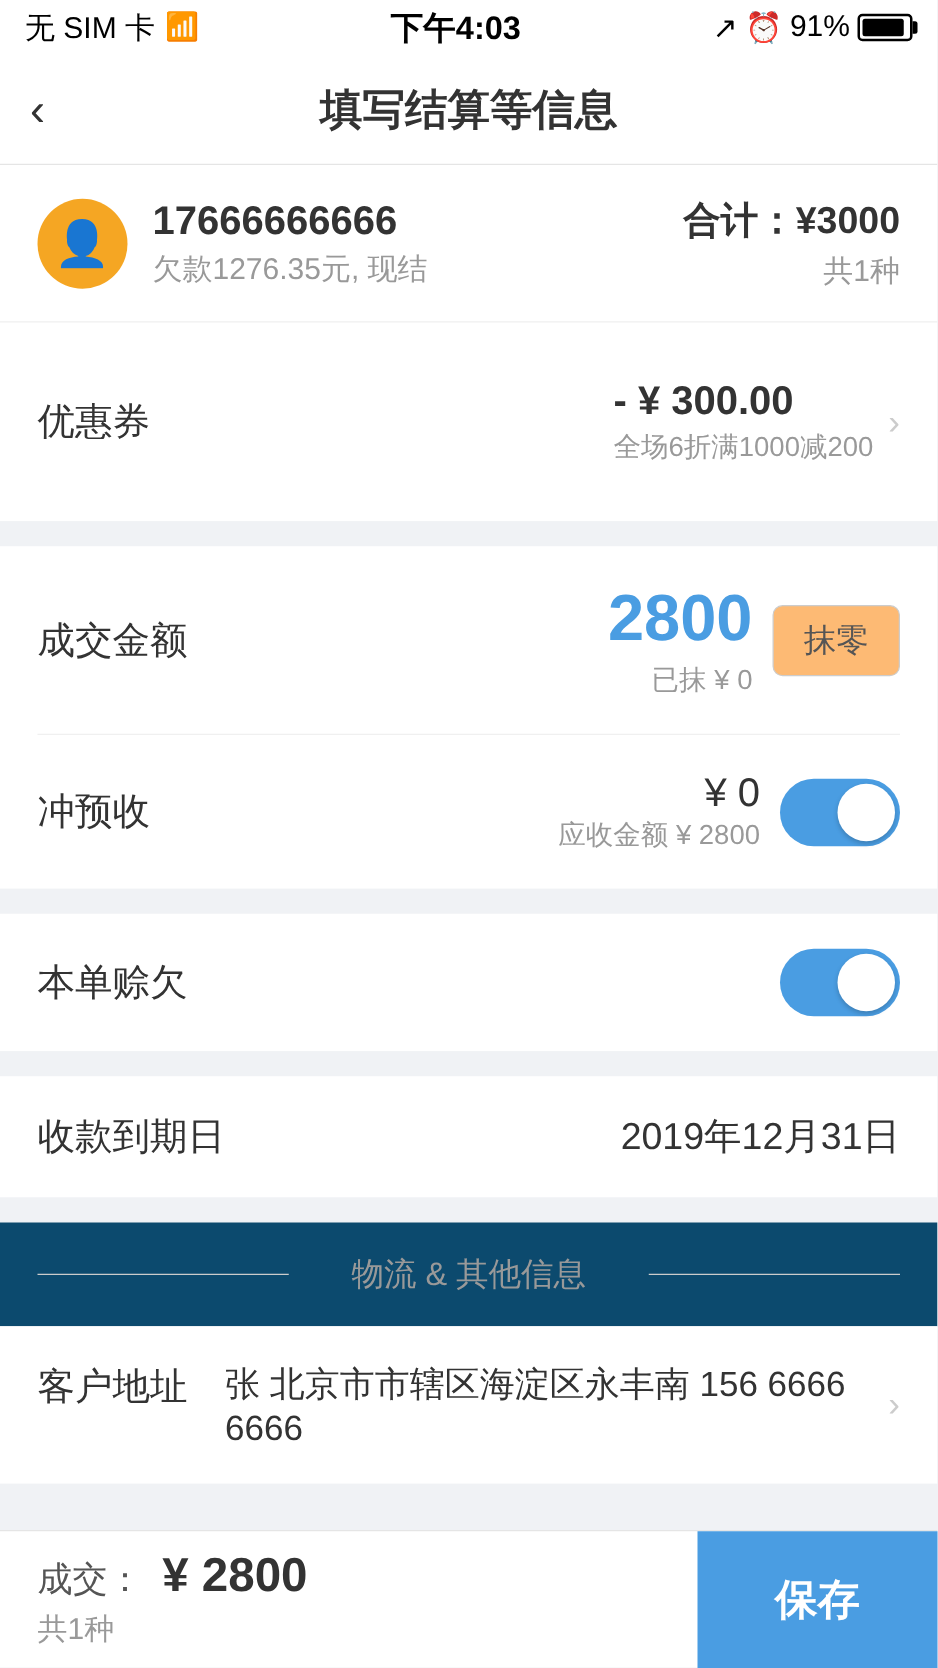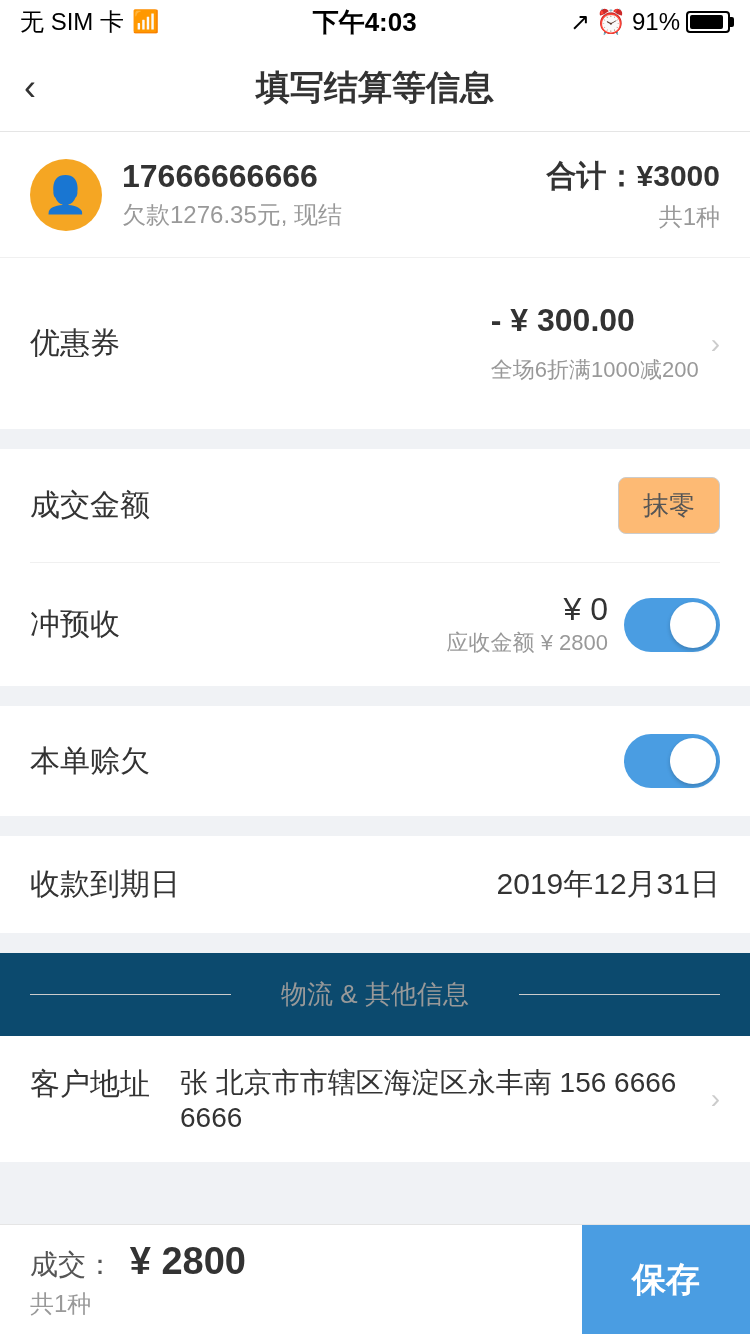--- a/index.html
+++ b/index.html
@@ -99,21 +99,21 @@
       padding: 44px 30px;
       display: flex;
       align-items: center;
       justify-content: space-between;
       margin-top: 0;
       border-top: 1px solid #f0f0f0;
     }
     .coupon-label { font-size: 30px; color: #333; }
     .coupon-right { display: flex; align-items: center; gap: 12px; }
     .coupon-discount { font-size: 32px; font-weight: 600; color: #333; }
-    .coupon-desc { font-size: 22px; color: #999; text-align: right; margin-top: 16px; }
+    .coupon-desc { font-size: 22px; color: #999; text-align: right; margin-top: 4px; }
     .chevron-right { font-size: 28px; color: #ccc; }
 
     
     .separator {
       height: 20px;
       background: #f0f2f5;
     }
 
     
     .form-section {
@@ -200,21 +200,21 @@
     .bottom-deal { font-size: 28px; color: #555; }
     .bottom-deal-amount { font-size: 38px; font-weight: 600; color: #333; margin-left: 8px; }
     .bottom-count { font-size: 24px; color: #999; margin-top: 4px; }
     .bottom-btn-hang {
       width: 188px; height: 110px;
       background: #f5a623;
       display: flex; align-items: center; justify-content: center;
       font-size: 34px; font-weight: 600; color: #fff; cursor: pointer;
     }
     .bottom-btn-save {
-      width: 168px; height: 110px;
+      width: 192px; height: 110px;
       background: #4a9de2;
       display: flex; align-items: center; justify-content: center;
       font-size: 34px; font-weight: 600; color: #fff; cursor: pointer;
     }
 
     .wifi-icon { font-size: 22px; }
   </style>
 </head>
 <body>
 
@@ -268,20 +268,24 @@
     </div>
   </div>
 
   <div class="separator"></div>
 
   <div class="form-section">
 
     <div class="form-row">
       <span class="form-label">成交金额</span>
       <div class="form-right">
+        <div>
+          <div class="amount-value">2800</div>
+          <div class="amount-sub">已抹  ¥ 0</div>
+        </div>
         <button class="round-btn">抹零</button>
       </div>
     </div>
 
     <div class="form-row">
       <span class="form-label">冲预收</span>
       <div class="form-right">
         <div class="chongyu-right">
           <div style="font-size:32px;color:#333;">¥ 0</div>
           <div style="font-size:22px;color:#999;">应收金额 ¥ 2800</div>

